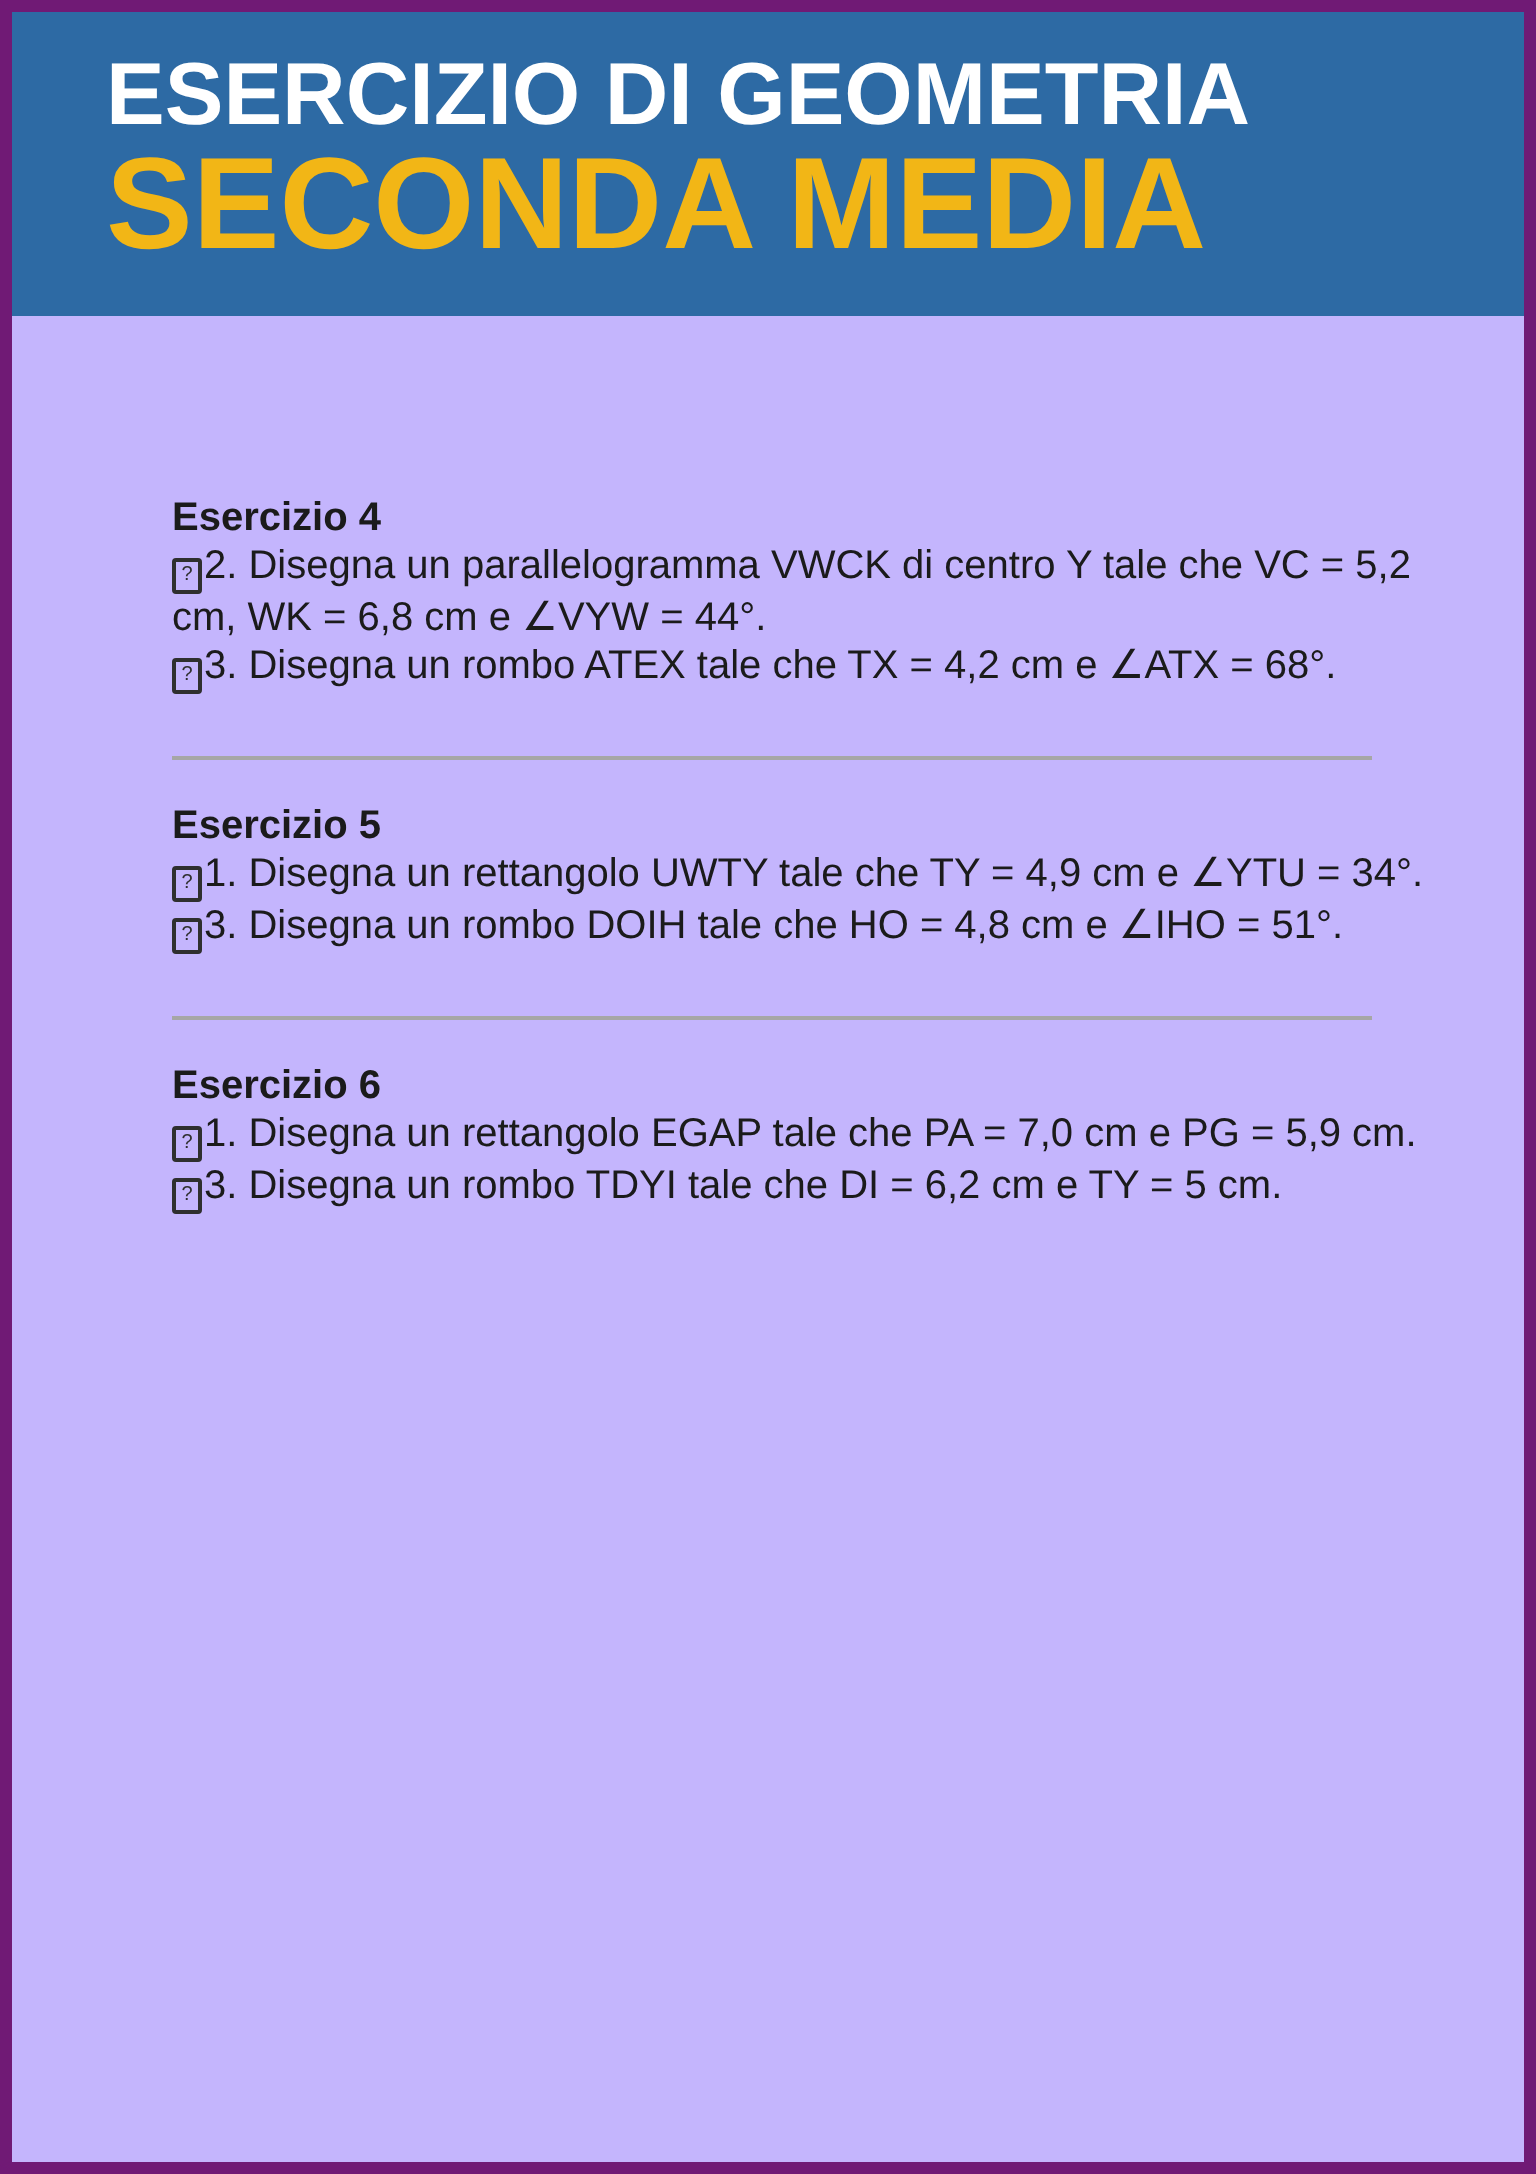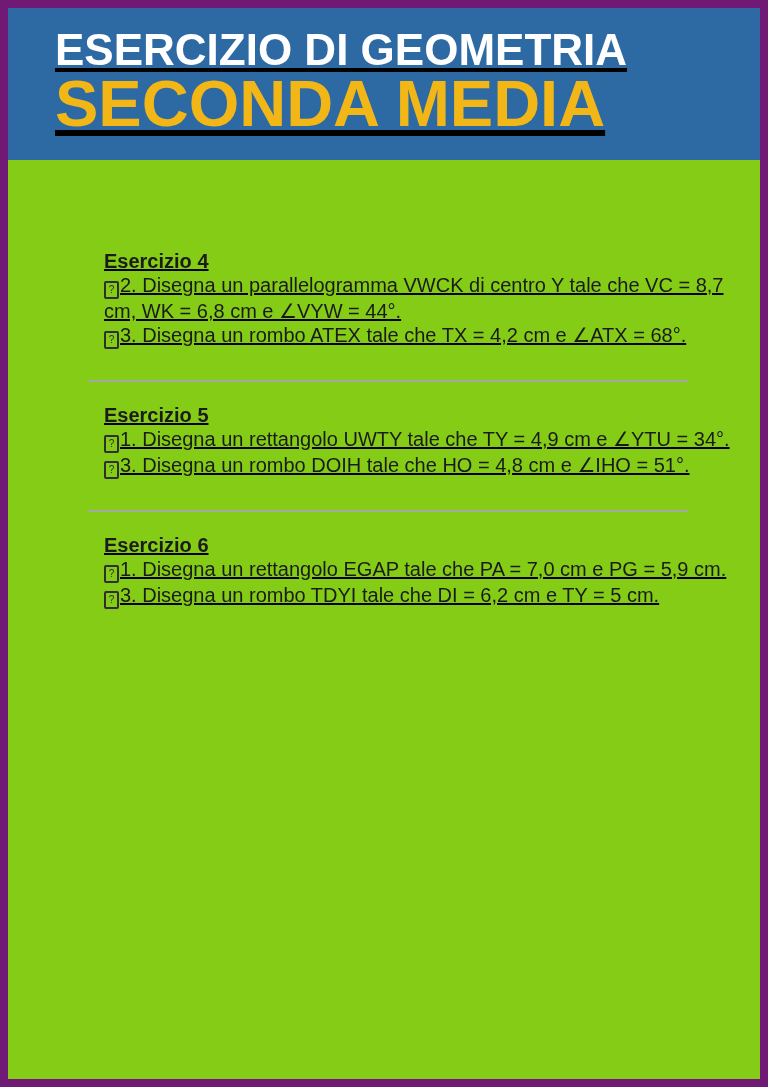--- a/index.html
+++ b/index.html
@@ -6,24 +6,23 @@
     margin: 0;
     padding: 0;
     background: #ffffff;
     font-family: "Liberation Sans", "DejaVu Sans", sans-serif;
   }
   .page {
     position: relative;
     width: 768px;
     height: 1087px;
     box-sizing: border-box;
-    border: 8px solid #701a75;
-    background: #84cc16;
+    border: 6px solid #701a75;
+    background: #c4b5fd;
     overflow: hidden;
-    text-decoration: underline;
   }
   .banner {
     width: 100%;
     height: 152px;
     box-sizing: border-box;
     padding: 16px 10px 0 47px;
     background: #2d6aa4;
   }
   .banner h1 {
     margin: 0;
@@ -40,21 +39,20 @@
     font-weight: bold;
     color: #f2b616;
   }
   .content {
     box-sizing: border-box;
     padding: 89px 0 0 80px;
     width: 768px;
   }
   .section {
     width: 632px;
-    margin-left: 16px;
   }
   .section h3 {
     margin: 0;
     font-size: 20px;
     line-height: 24px;
     font-weight: bold;
     color: #1b1b1b;
   }
   .item {
     margin: 0;
@@ -88,21 +86,21 @@
 <div class="page">
   <header class="banner">
     <h1>ESERCIZIO DI GEOMETRIA</h1>
     <h2>SECONDA MEDIA</h2>
   </header>
 
   <main class="content">
 
   <section class="section">
         <h3>Esercizio 4</h3>
-        <p class="item"><span class="tofu">?</span><span>2. Disegna un parallelogramma VWCK di centro Y tale che VC = 8,7 cm, WK = 6,8 cm e ∠VYW = 44°.</span></p>
+        <p class="item"><span class="tofu">?</span><span>2. Disegna un parallelogramma VWCK di centro Y tale che VC = 5,2 cm, WK = 6,8 cm e ∠VYW = 44°.</span></p>
         <p class="item"><span class="tofu">?</span><span>3. Disegna un rombo ATEX tale che TX = 4,2 cm e ∠ATX = 68°.</span></p>
       </section>
       <div class="divider"></div>
       <section class="section">
         <h3>Esercizio 5</h3>
         <p class="item"><span class="tofu">?</span><span>1. Disegna un rettangolo UWTY tale che TY = 4,9 cm e ∠YTU = 34°.</span></p>
         <p class="item"><span class="tofu">?</span><span>3. Disegna un rombo DOIH tale che HO = 4,8 cm e ∠IHO = 51°.</span></p>
       </section>
       <div class="divider"></div>
       <section class="section">

